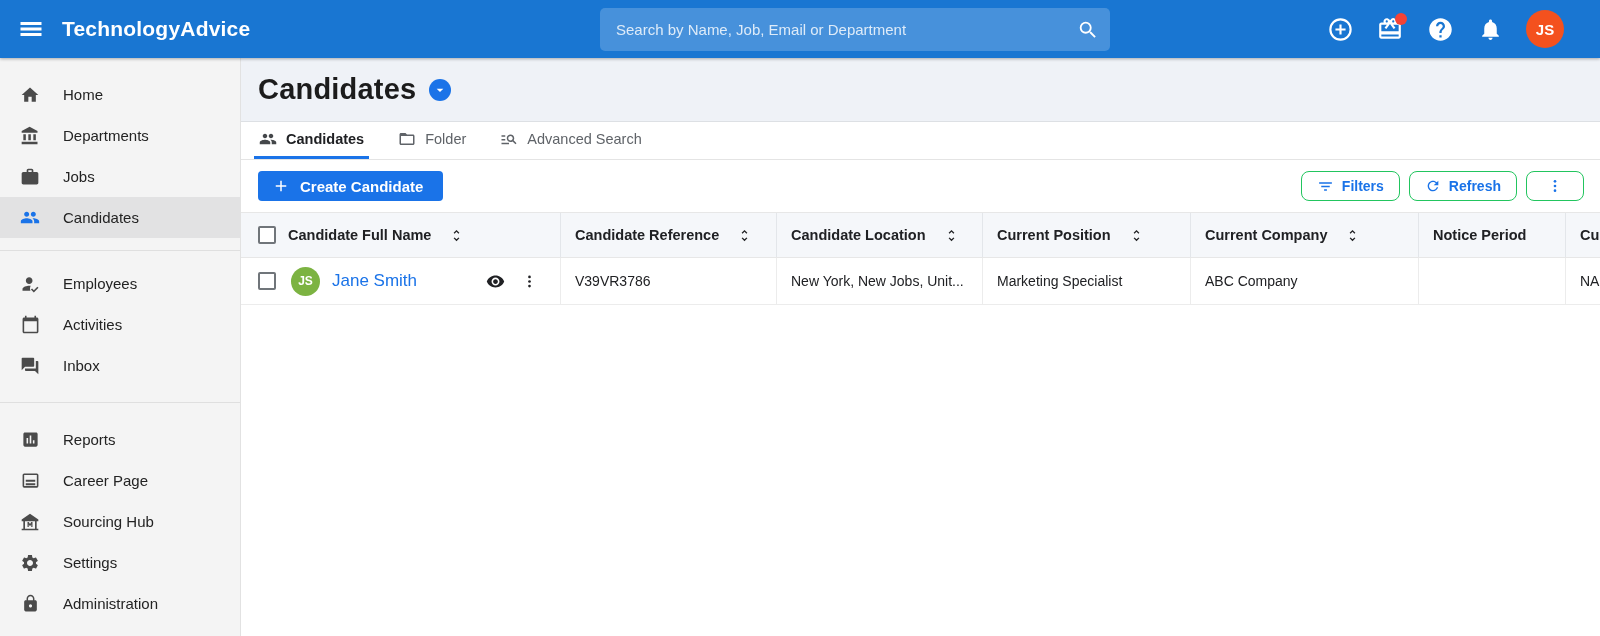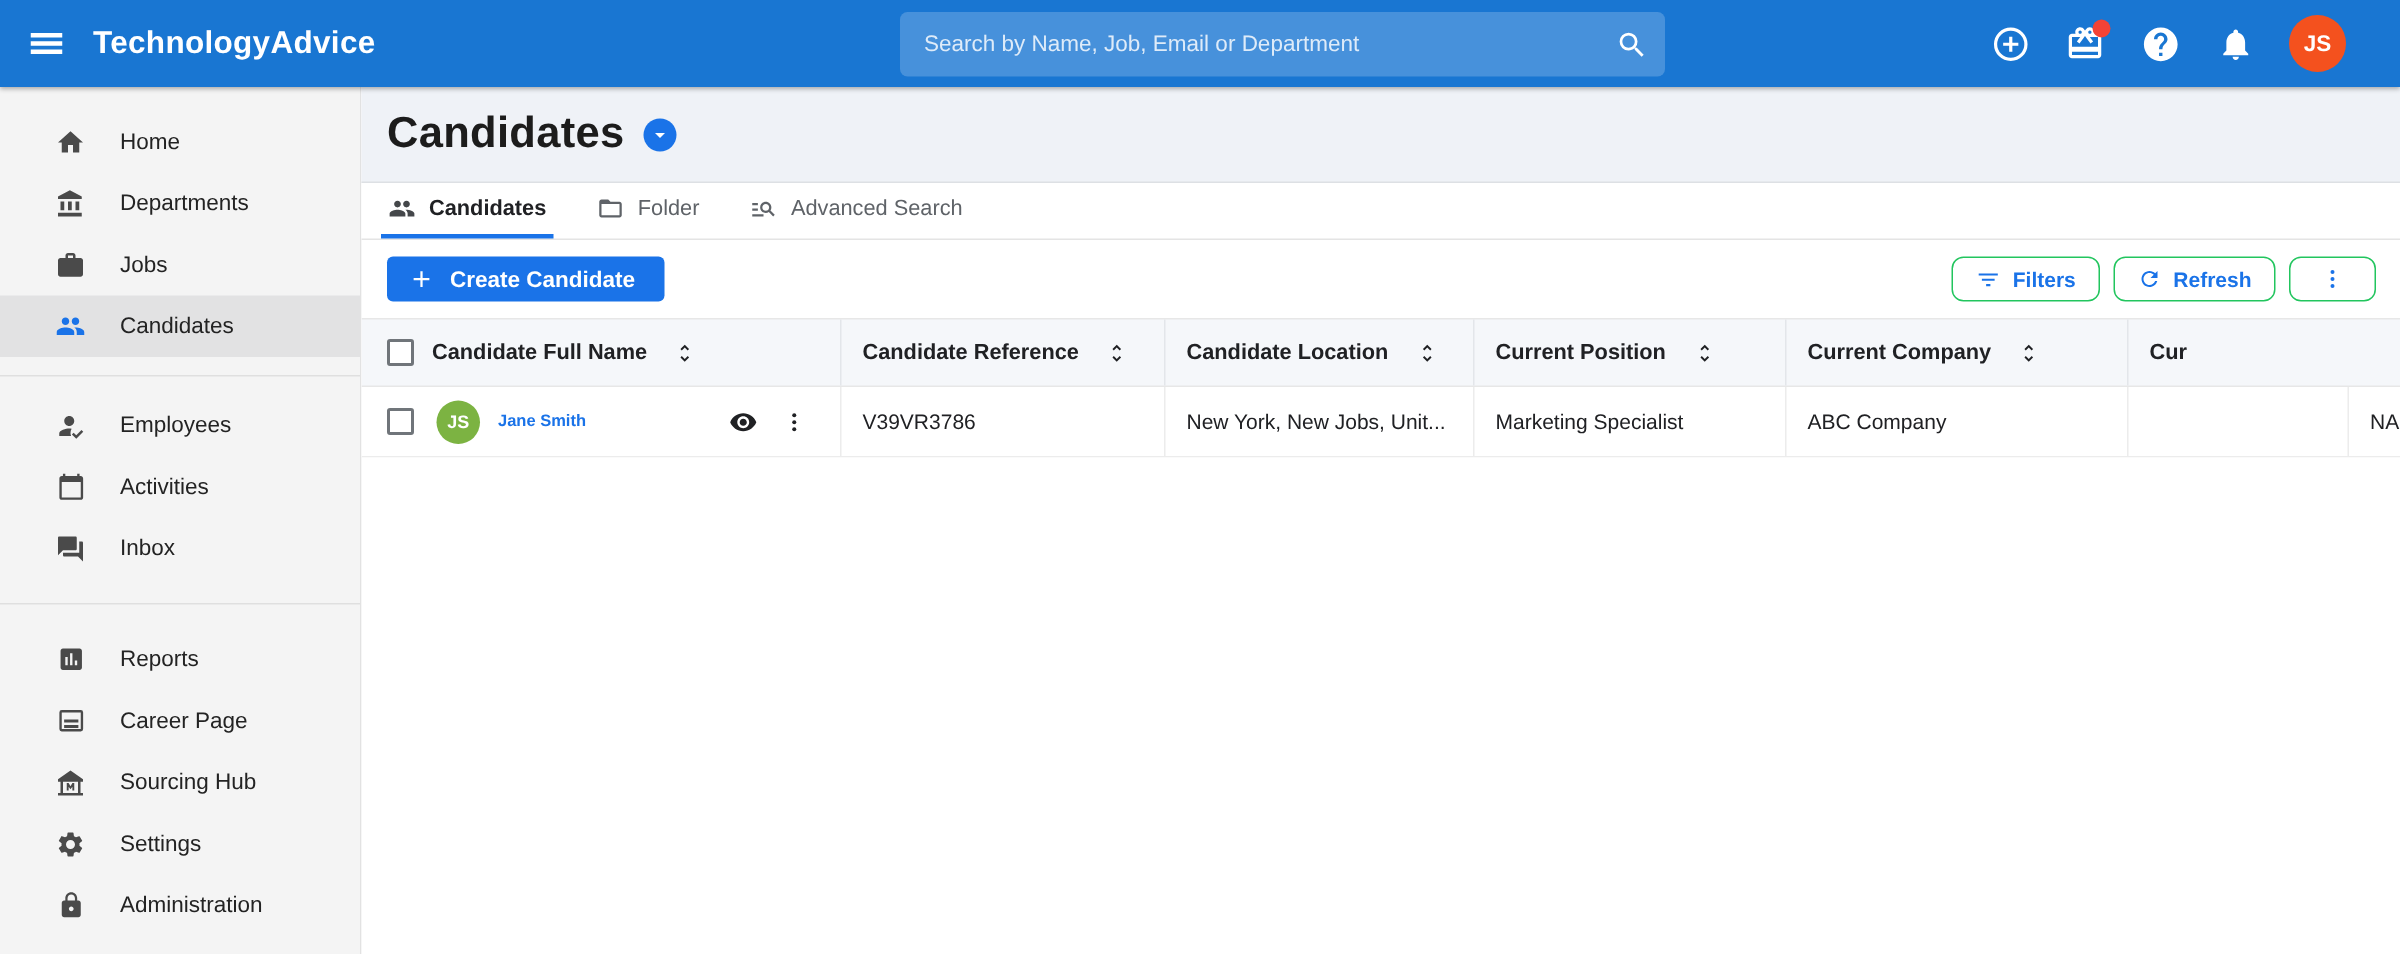--- a/index.html
+++ b/index.html
@@ -25,21 +25,21 @@
   .red-dot { position:absolute; top:-2px; right:-3px; width:12px; height:12px;
     border-radius:50%; background:#f44336; }
   .avatar { width:38px; height:38px; border-radius:50%; background:#f4511e; color:#fff;
     font-size:15px; font-weight:700; display:flex; align-items:center; justify-content:center;
     border:none; cursor:pointer; }
 
   
   .shell { display:flex; height:578px; }
   .sidebar { width:241px; background:#f4f4f4; border-right:1px solid #e2e2e2;
     padding-top:16px; flex-shrink:0; }
-  .side-item { height:41px; display:flex; align-items:center; padding-left:37px;
+  .side-item { height:41px; display:flex; align-items:center; padding-left:20px;
     cursor:pointer; }
   .side-item .sicon { width:20px; height:20px; color:#4a4a4a; display:flex;
     align-items:center; justify-content:center; flex-shrink:0; }
   .side-item .slabel { margin-left:23px; font-size:15px; font-weight:500; color:#232323; }
   .side-item.active { background:#e2e2e3; }
   .side-item.active .sicon { color:#1a73e8; }
   .side-divider { height:1px; background:#dfdfdf; margin:12px 0; }
   .side-divider.lg { margin:16px 0; }
 
   
@@ -84,21 +84,21 @@
   .c5 { width:228px; } .c6 { width:147px; } .c7 { width:238px; }
   .hlabel { font-size:14.5px; font-weight:600; color:#202124; }
   .sort { margin-left:18px; color:#202124; display:flex; cursor:pointer; }
   .cval { font-size:14px; color:#202124; }
   .checkbox { width:18px; height:18px; border:2px solid #70757a; border-radius:2px;
     background:#fff; cursor:pointer; flex-shrink:0; }
   .thead .checkbox { margin-right:12px; }
   .row-avatar { width:29px; height:29px; border-radius:50%; background:#7cb342; color:#fff;
     font-size:12px; font-weight:700; display:flex; align-items:center; justify-content:center;
     margin:0 12px 0 15px; flex-shrink:0; }
-  .name-link { color:#1a73e8; font-size:11px; text-decoration:none; cursor:pointer;font-weight:bold; }
+  .name-link { color:#1a73e8; font-size:17px; text-decoration:none; cursor:pointer; }
   .rowtools { margin-left:auto; display:flex; align-items:center; gap:12px; padding-right:6px; }
   .icon-plain { background:none; border:none; cursor:pointer; display:flex;
     align-items:center; color:#202124; padding:2px; }
 </style>
 </head>
 <body>
 
 <header class="topbar">
   <button class="menu-btn">
     <span style="display:flex">
@@ -369,20 +369,23 @@
               </svg>
             </span>
         </div>
         <div class="cell c5">
           <span class="hlabel">Current Company</span>
           <span class="sort">
               <svg width="15" height="15" viewBox="0 0 24 24" fill="currentColor">
                 <path d="M12 5.83 15.17 9l1.41-1.41L12 3 7.41 7.59 8.83 9 12 5.83zm0 12.34L8.83 15l-1.41 1.41L12 21l4.59-4.59L15.17 15 12 18.17z"></path>
               </svg>
             </span>
+        </div>
+        <div class="cell c6">
+          <span class="hlabel">Notice Period</span>
         </div>
         <div class="cell c7">
           <span class="hlabel">Cur</span>
         </div>
       </div>
 
       <div class="trow tbody-row">
         <div class="cell c1">
           <span class="checkbox"></span>
           <span class="row-avatar">JS</span>

